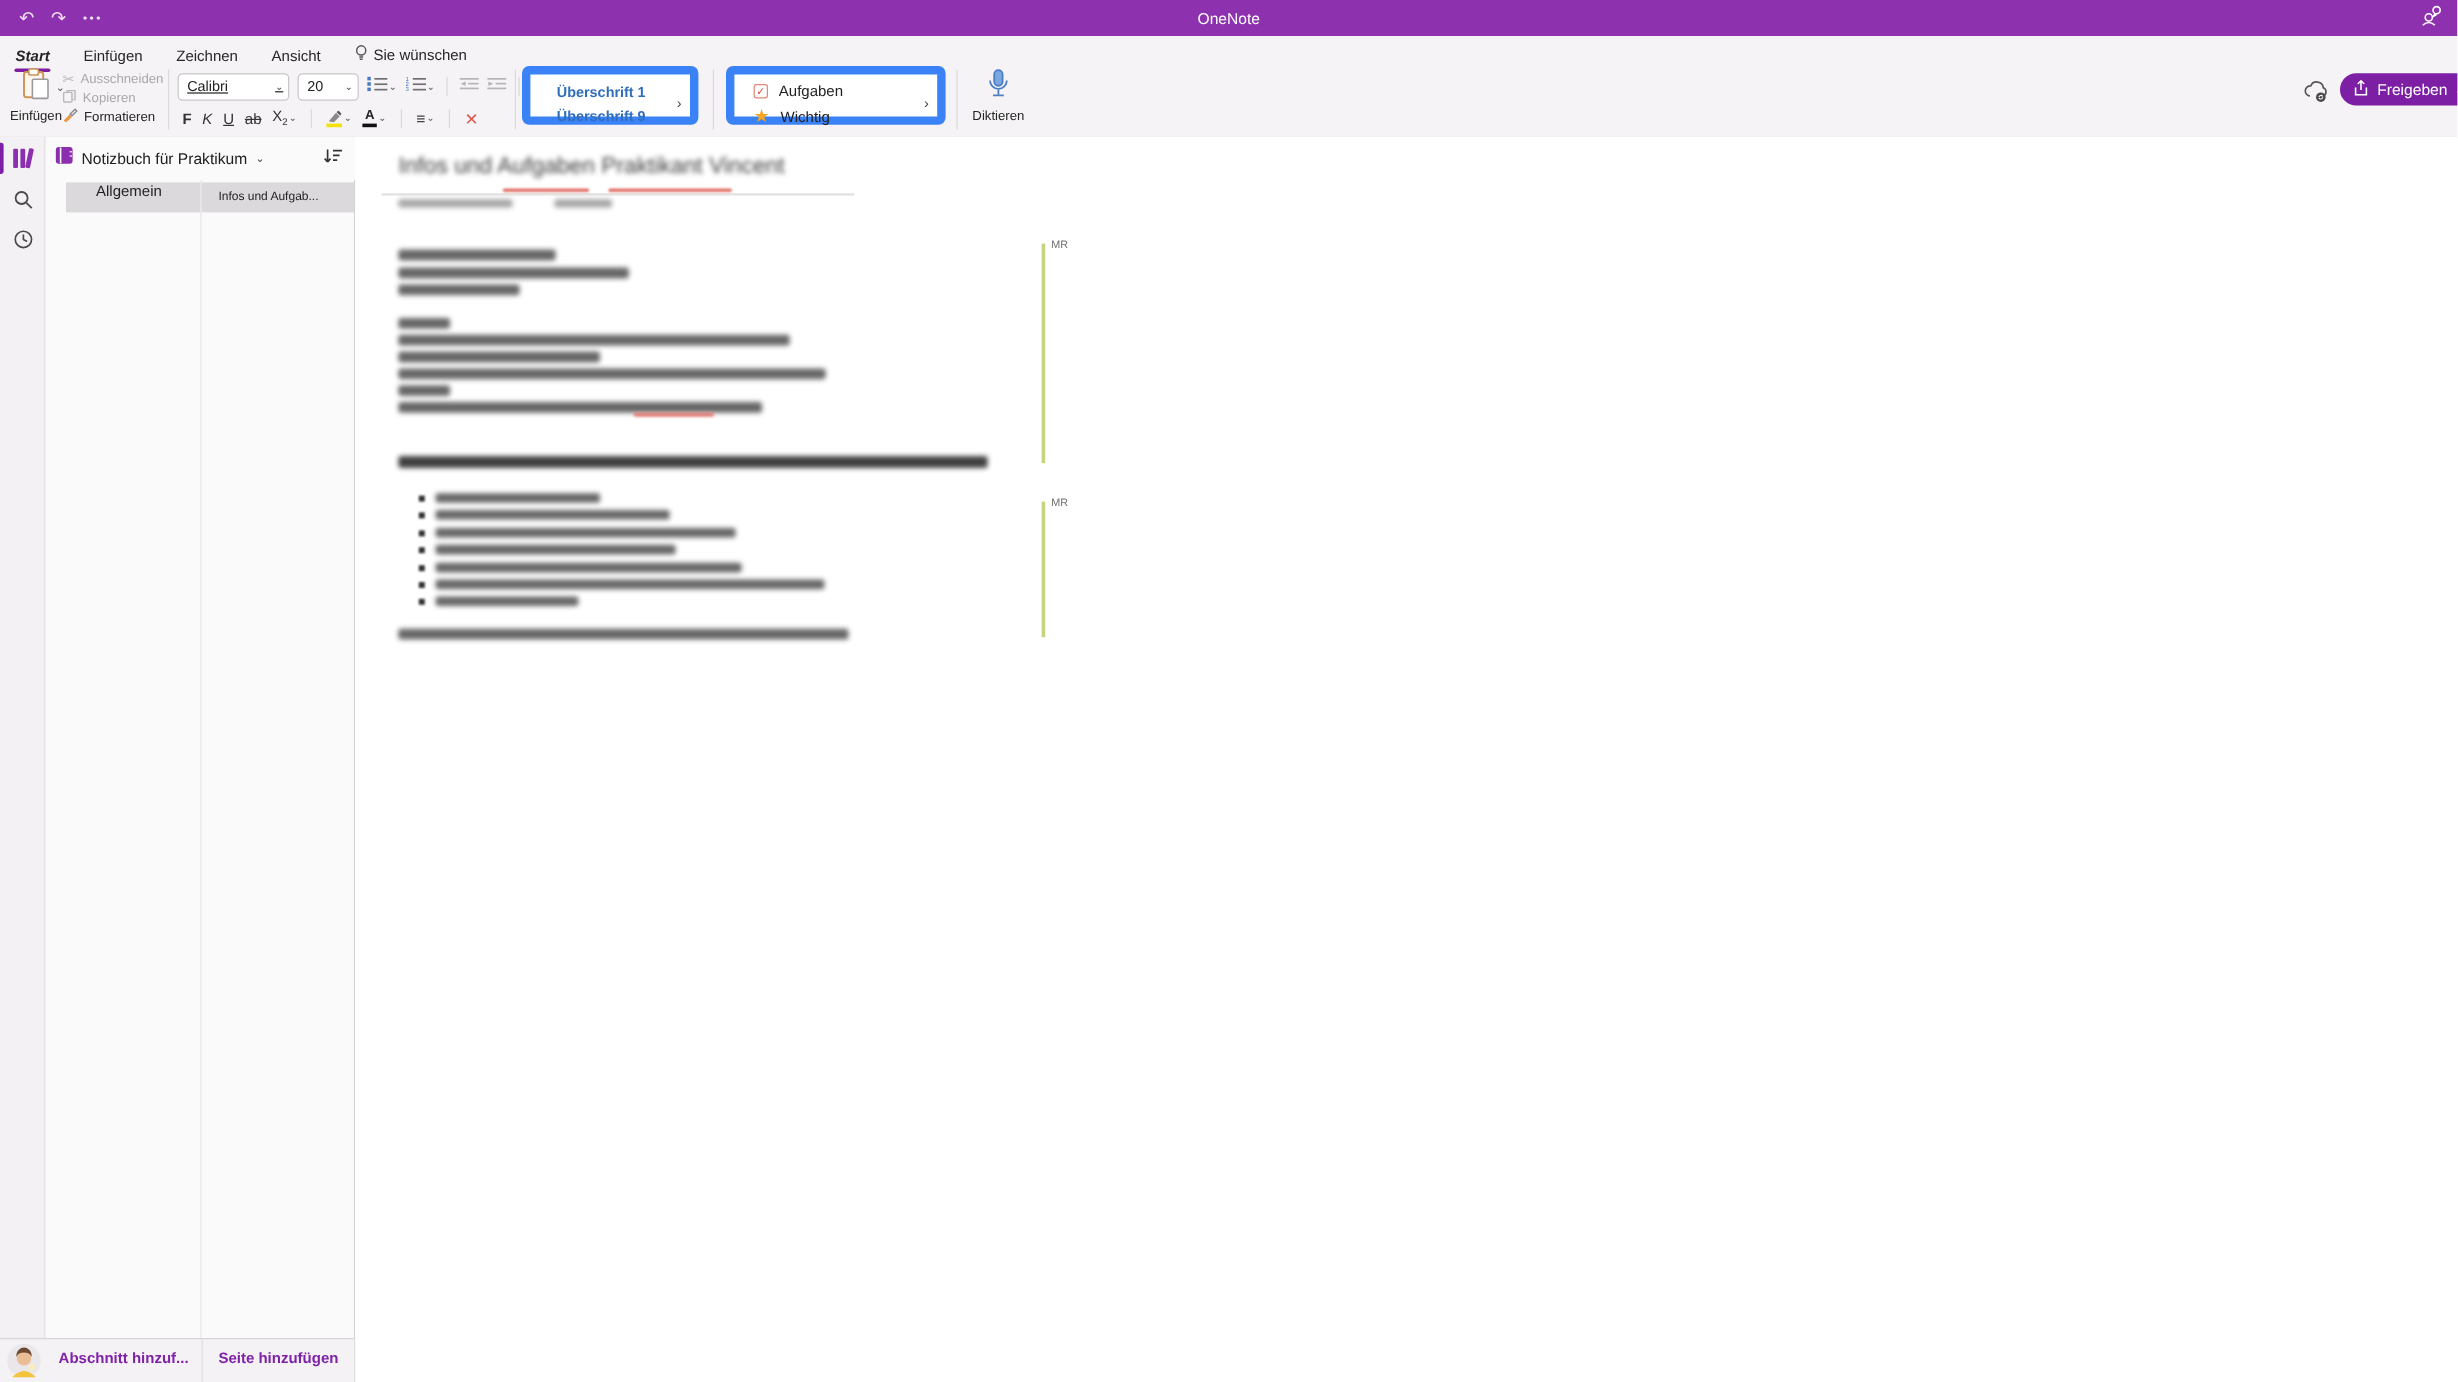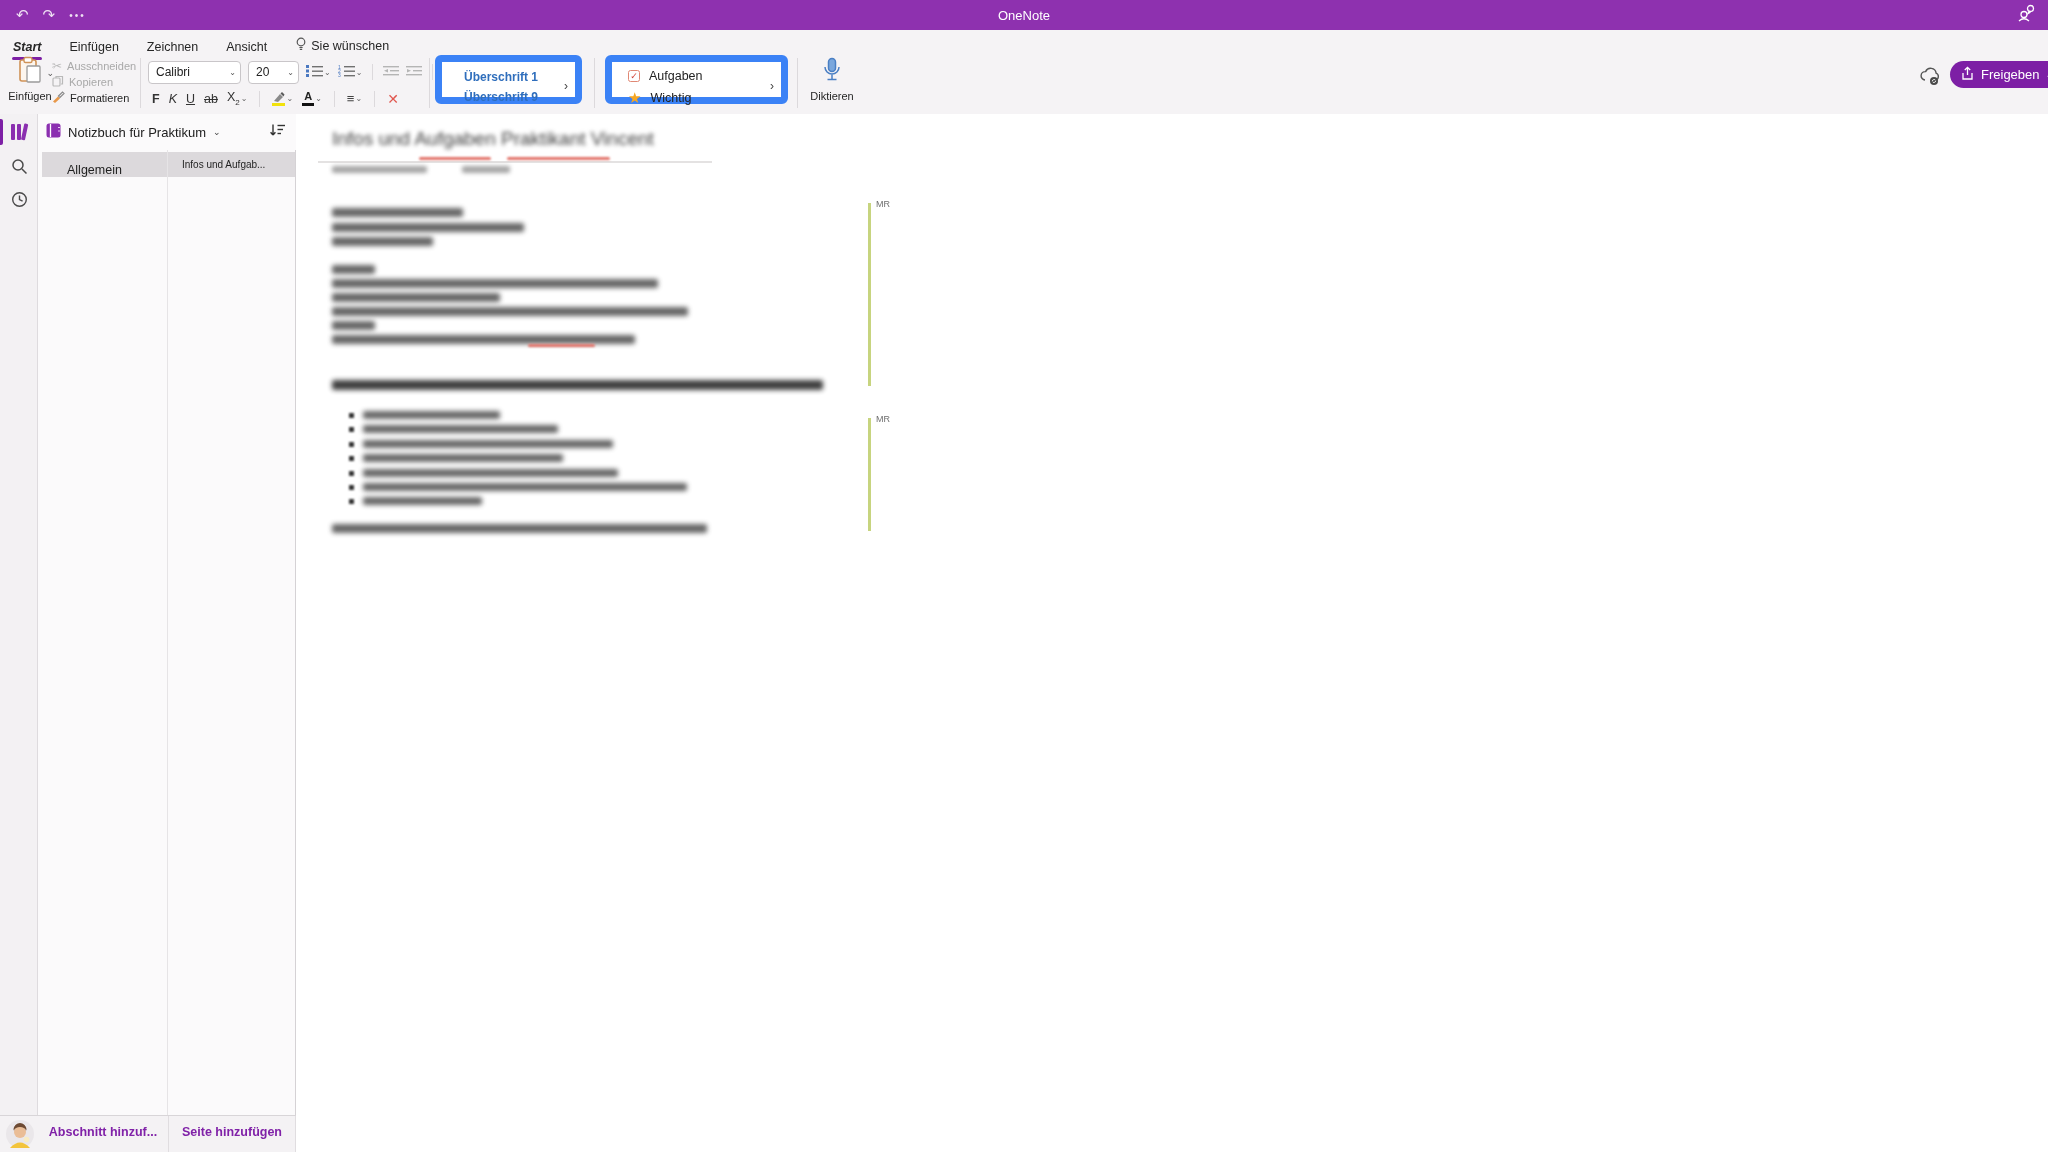--- a/index.html
+++ b/index.html
@@ -26,21 +26,21 @@
   .paste .chev{position:absolute;right:-2px;top:12px;font-size:9px;color:#555;}
   .cc-col{position:absolute;left:52px;top:29px;display:flex;flex-direction:column;gap:3px;}
   .cc-row{display:flex;align-items:center;gap:5px;font-size:11px;white-space:nowrap;height:13px;}
   .cc-row.disabled{color:#a9a9a9;}
   .cc-row.normal{color:#262626;}
 
   .font-row1{position:absolute;left:148px;top:31px;display:flex;align-items:center;gap:7px;height:22px;}
   .font-row2{position:absolute;left:152px;top:60px;display:flex;align-items:center;gap:9px;height:17px;font-size:12.5px;color:#333;}
   .combo{display:flex;align-items:center;background:#fff;border:1px solid #c9c6c9;border-radius:4px;height:21px;padding:0 4px 0 7px;font-size:12px;color:#222;}
   .combo .chev{font-size:8px;color:#555;margin-left:auto;padding-left:4px;}
-  .combo.family{width:80px;}
+  .combo.family{width:80px;text-decoration:underline;}
   .combo.size{width:38px;}
   .iconbtn{display:flex;align-items:center;gap:1px;cursor:default;}
   .iconbtn .chev{font-size:8px;color:#666;}
   .b{font-weight:700;} .i{font-style:italic;} .u{text-decoration:underline;} .s{text-decoration:line-through;}
   .sub2{font-size:8px;vertical-align:sub;}
   .hl-wrap,.fc-wrap{display:inline-flex;flex-direction:column;align-items:center;line-height:1;}
   .hl-bar{width:13px;height:3px;background:#f2e20c;margin-top:1px;}
   .fc-bar{width:12px;height:3px;background:#111;margin-top:1px;}
   .fc-a{font-size:11px;font-weight:700;color:#222;}
   .clearx{color:#e0574f;font-size:14px;}
@@ -69,21 +69,21 @@
   .rail-indicator{position:absolute;left:0;top:5px;width:3px;height:26px;background:#7d1fa5;border-radius:0 2px 2px 0;}
 
   .sidebar{position:absolute;left:38px;top:0;width:258px;height:1001px;background:#fbfafb;}
   .nb-header{position:absolute;left:0;top:0;right:0;height:36px;display:flex;align-items:center;padding:0 10px 0 8px;box-sizing:border-box;gap:7px;}
   .nb-title{font-size:13px;font-weight:400;color:#202020;white-space:nowrap;overflow:hidden;}
   .nb-chev{font-size:9px;color:#444;}
   .nb-sort{margin-left:auto;}
   .cols{position:absolute;left:0;top:36px;right:0;bottom:0;display:flex;}
   .col-sections{width:130px;border-right:1px solid #e6e4e6;box-sizing:border-box;position:relative;}
   .col-pages{flex:1;border-right:1px solid #d5d2d5;box-sizing:border-box;position:relative;}
-  .sec-row{position:absolute;left:4px;right:0;top:2px;height:25px;display:flex;align-items:flex-end;background:#dcd9dc;cursor:default;}
+  .sec-row{position:absolute;left:17px;right:0;top:2px;height:25px;display:flex;align-items:flex-start;background:#dcd9dc;cursor:default;}
   .sec-tab{width:9px;height:20px;margin-left:4px;border-radius:6px 2px 2px 6px;}
   .sec-label{font-size:12.5px;color:#1f1f1f;margin-left:12px;white-space:nowrap;}
   .page-row{position:absolute;left:0;right:0;top:2px;height:25px;display:flex;align-items:center;background:#dcd9dc;cursor:default;}
   .page-label{font-size:10px;color:#1f1f1f;margin-left:14px;white-space:nowrap;overflow:hidden;}
 
   .bottombar{position:absolute;left:0;top:1115px;width:296px;height:37px;background:#f4f2f4;border-top:1px solid #d8d5d8;box-sizing:border-box;z-index:5;}
   .bb-divider{position:absolute;top:0;bottom:0;width:1px;background:#e0dde0;}
   .avatar{position:absolute;left:6px;top:4px;}
   .bb-link{position:absolute;top:9px;font-size:12.5px;font-weight:700;color:#8022a8;text-align:center;white-space:nowrap;cursor:default;}
 

